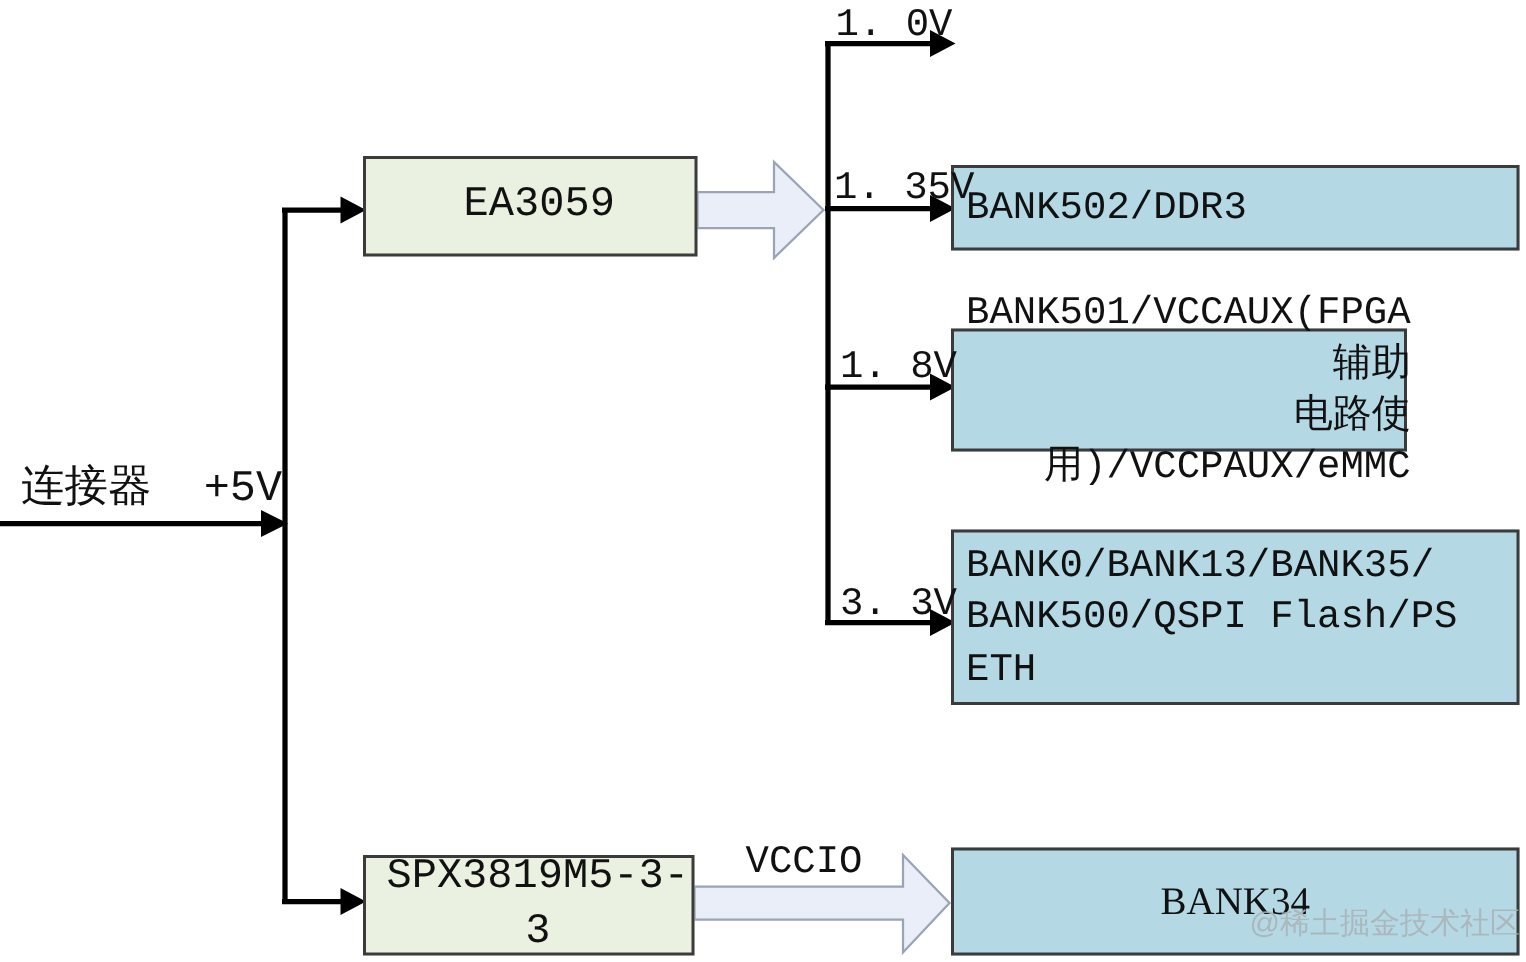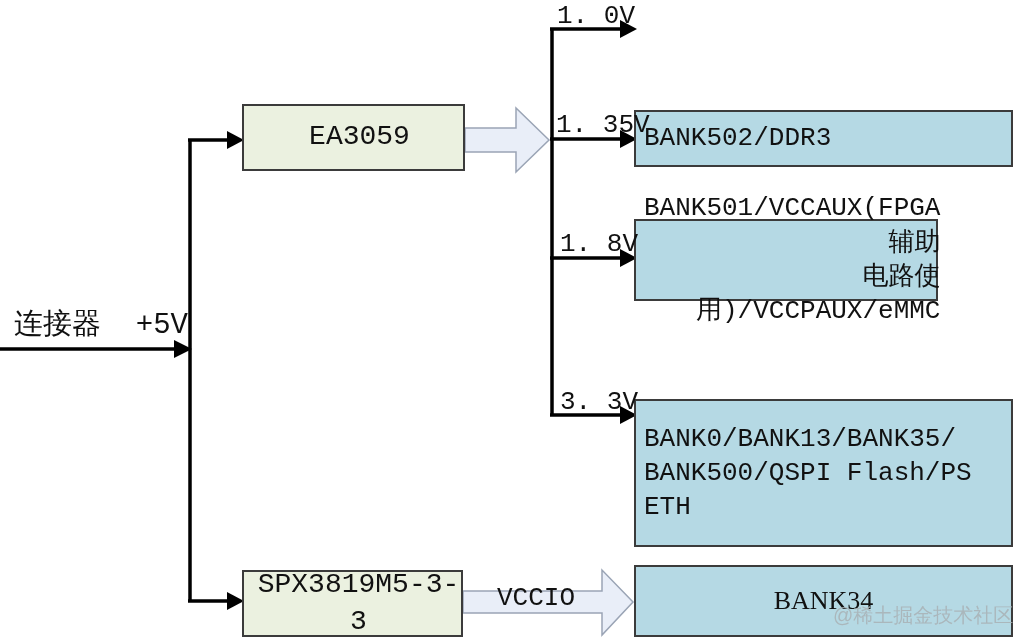--- a/index.html
+++ b/index.html
@@ -102,25 +102,25 @@
 
   <div class="lbl src" style="left:14px; top:310px;">连接器  +5V</div>
 
   <div class="box green" style="left:242px; top:104px; width:223px; height:67px;">EA3059</div>
   <div class="box green" style="left:242px; top:570px; width:221px; height:67px;">SPX3819M5-3-3</div>
 
   <div class="lbl" style="left:557px; top:2px;">1. 0V</div>
   <div class="lbl" style="left:556px; top:111px;">1. 35V</div>
   <div class="lbl" style="left:560px; top:230px;">1. 8V</div>
   <div class="lbl" style="left:560px; top:388px;">3. 3V</div>
-  <div class="lbl" style="left:497px; top:560px;margin-top:24px;">VCCIO</div>
+  <div class="lbl" style="left:497px; top:560px;">VCCIO</div>
 
   <div class="box blue" style="left:634px; top:110px; width:379px; height:57px;">BANK502/DDR3</div>
   <div class="box blue" style="left:634px; top:219px; width:304px; height:82px;text-align:right;">BANK501/VCCAUX(FPGA辅助
 电路使用)/VCCPAUX/eMMC</div>
-  <div class="box blue" style="left:634px; top:353px; width:379px; height:148px;margin-top:46px;">BANK0/BANK13/BANK35/
+  <div class="box blue" style="left:634px; top:353px; width:379px; height:117px;">BANK0/BANK13/BANK35/
 BANK500/QSPI Flash/PS
 ETH</div>
   <div class="box blue center" style="left:634px; top:565px; width:379px; height:72px;">BANK34</div>
 
   <div class="watermark" style="left:833px; top:602px;">@稀土掘金技术社区</div>
 
 </div>
 
 </body></html>

